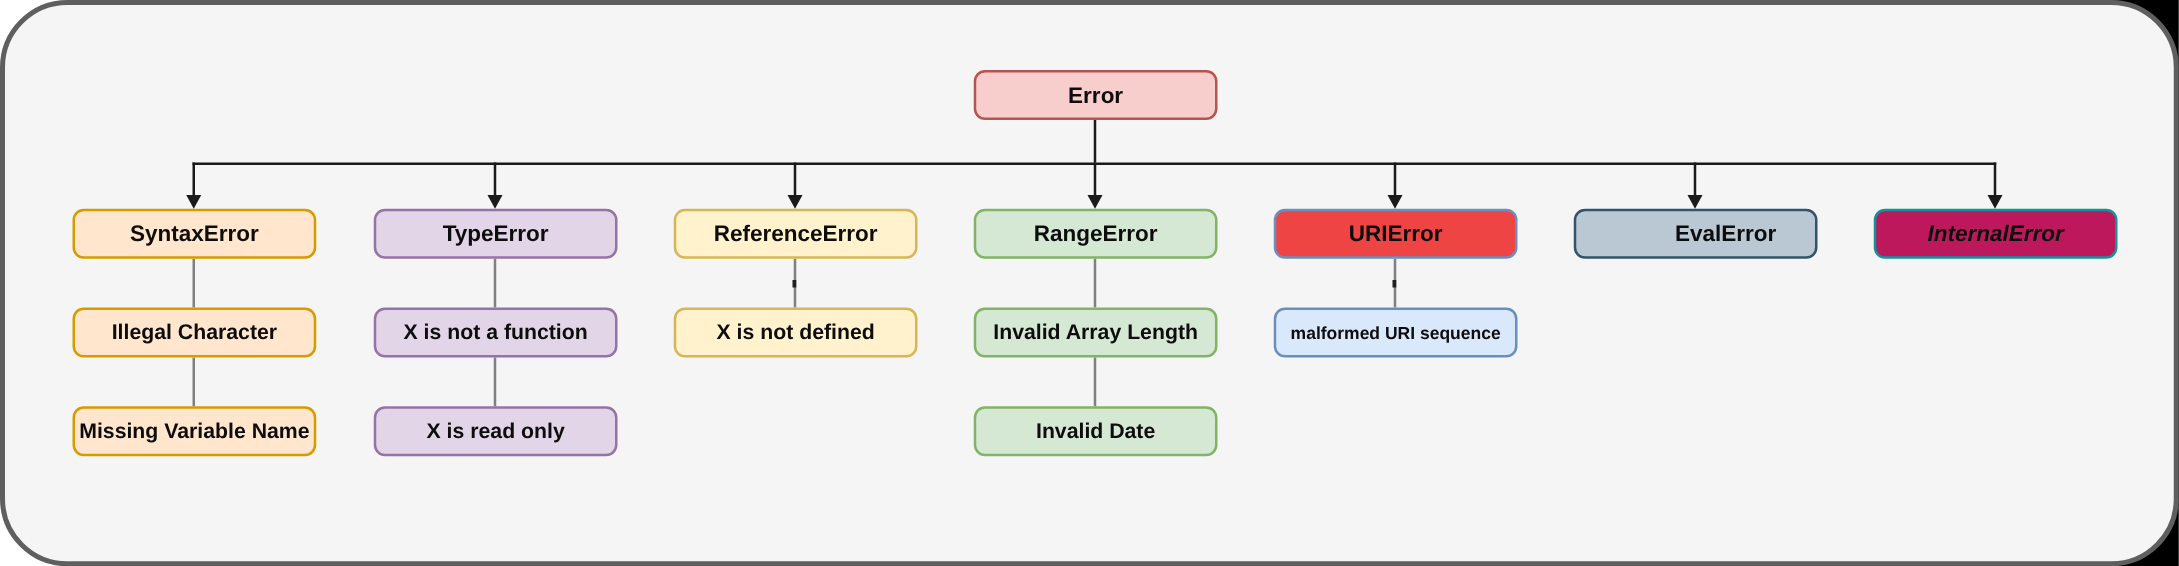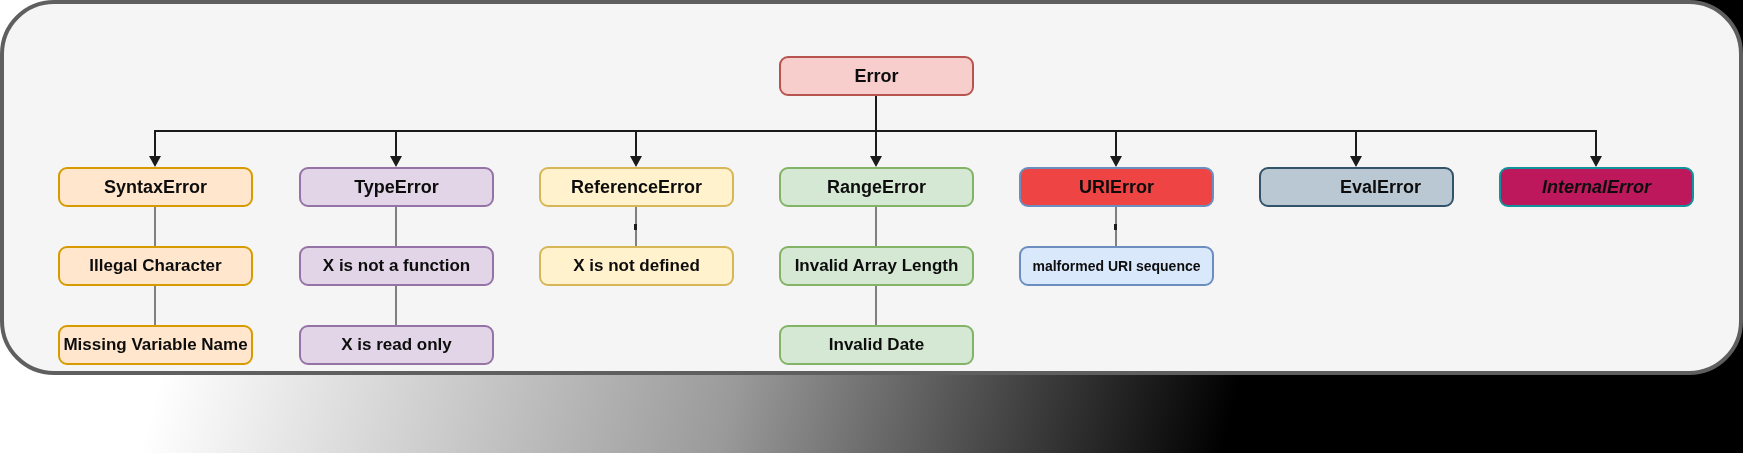--- a/index.html
+++ b/index.html
@@ -2,21 +2,21 @@
 <html><head>
 <meta charset="utf-8">
 <style>
   html,body{margin:0;padding:0;}
   body{
     width:1743px;height:453px;
     background:linear-gradient(105deg,#ffffff 0%,#ffffff 14%,#9a9a9a 45%,#000000 72%,#000000 100%);
     font-family:"Liberation Sans","DejaVu Sans",sans-serif;
   }
   .frame{
-    position:relative;width:1743px;height:375px;box-sizing:border-box;
+    position:relative;width:1743px;height:453px;box-sizing:border-box;
     background:#f5f5f5;border:4px solid #5f5f5f;border-radius:54px;overflow:hidden;
   }
   .node{
     position:absolute;width:195px;height:40px;box-sizing:border-box;
     border:2px solid #999;border-radius:9px;background:#fff;
     display:flex;align-items:center;justify-content:center;
     font-weight:bold;font-size:18px;color:#0d0d0d;white-space:nowrap;
     z-index:3;
   }
   .node.sub{font-size:17px;}

